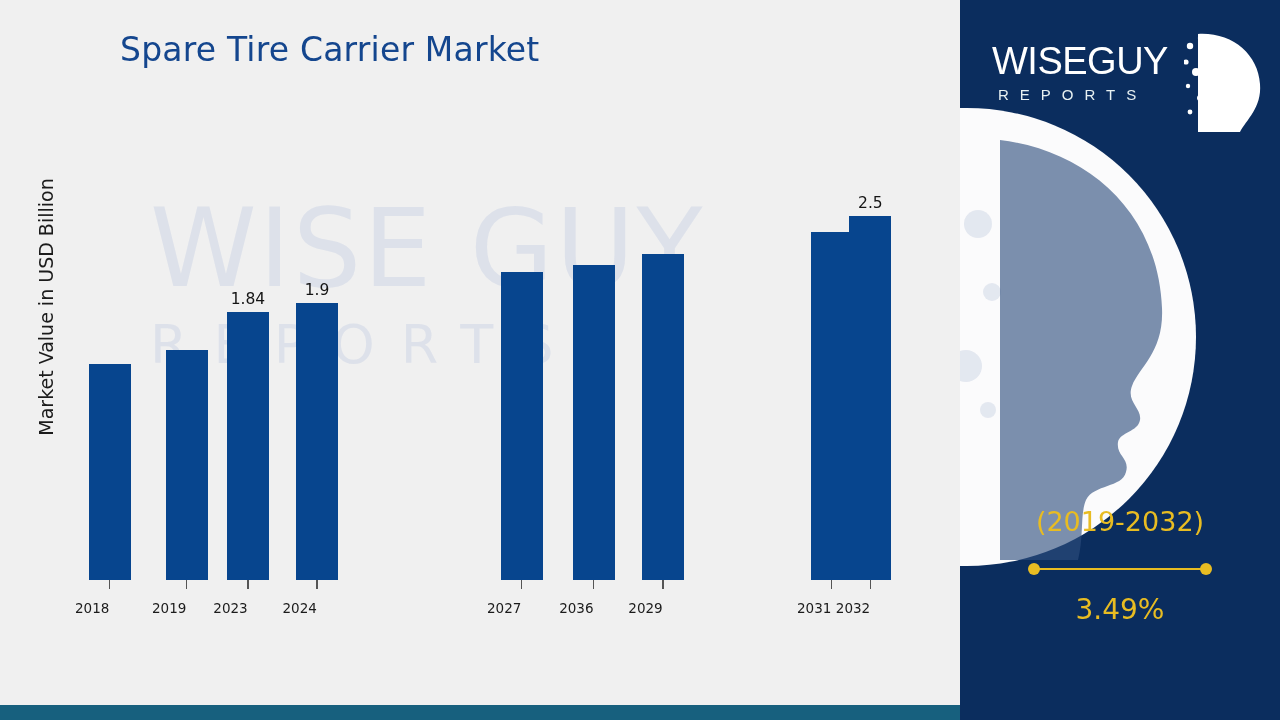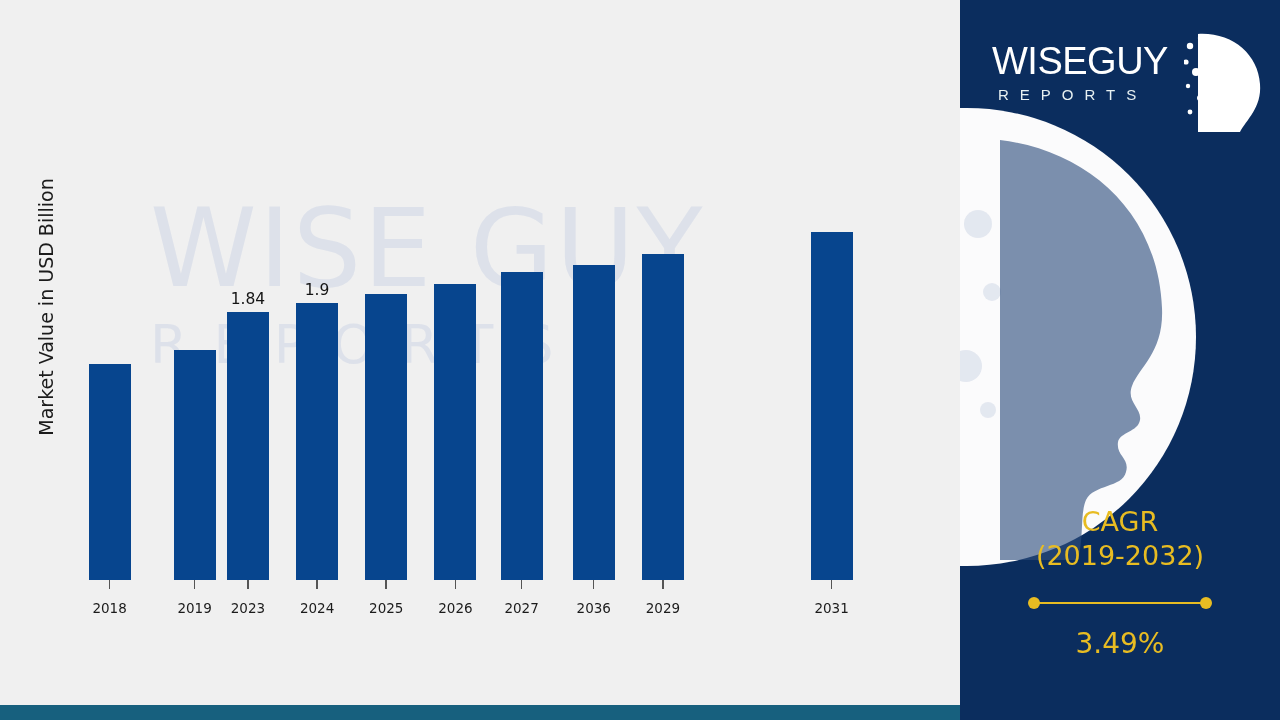--- a/index.html
+++ b/index.html
@@ -36,21 +36,21 @@
 
   .plot{position:absolute;left:75px;top:150px;width:830px;height:430px;}
   .bar-slot{position:absolute;bottom:0;width:69.2px;}
   .bar{position:absolute;bottom:0;left:13px;width:42px;background:#07458e;}
   .bar-value{
     position:absolute;left:0;width:69.2px;text-align:center;
     font-size:15.5px;color:#141414;
   }
   .tick{position:absolute;bottom:-9px;left:33.6px;width:1.5px;height:9px;background:#555;}
   .xlabel{
-    position:absolute;bottom:-36px;left:0;width:69.2px;text-align:center;
+    position:absolute;bottom:-36px;left:0;width:69.2px;text-align:left;
     font-size:13.5px;color:#1b1b1b;
   }
 
   
   .side-panel{
     position:absolute;left:960px;top:0;width:320px;height:720px;
     background:#0b2d5e;overflow:hidden;
   }
   .panel-circle{
     position:absolute;left:-222px;top:108px;width:458px;height:458px;
@@ -87,80 +87,77 @@
 
   .footer-bar{position:absolute;left:0;top:705px;width:960px;height:15px;background:#17607e;}
 </style>
 </head>
 <body>
 
 <div id="root">
 
   <div class="chart-area">
 
+    <div class="chart-title">Spare Tire Carrier Market</div>
 
     <div class="watermark">
       <div class="wm-main">WISE GUY</div>
       <div class="wm-sub">REPORTS</div>
     </div>
 
     <div class="ylabel">Market Value in USD Billion</div>
 
     <div class="plot" id="plot">
         <div class="bar-slot" style="left: 0px; width: 69.1667px; height: 430px;">
           <div class="bar" style="height: 215.729px; left: 13.5833px; background: rgb(7, 69, 142);"></div>
           <div class="tick" style="left: 33.8333px;"></div>
           <div class="xlabel" style="width: 69.1667px;">2018</div>
         </div>
-        <div class="bar-slot" style="left: 85px; width: 69.1667px; height: 430px;">
+        <div class="bar-slot" style="left: 77px; width: 69.1667px; height: 430px;">
           <div class="bar" style="height: 230.305px; left: 13.5833px; background: rgb(7, 69, 142);"></div>
           <div class="tick" style="left: 33.8333px;"></div>
           <div class="xlabel" style="width: 69.1667px;">2019</div>
         </div>
         <div class="bar-slot" style="left: 138.333px; width: 69.1667px; height: 430px;">
           <div class="bar" style="height: 268.203px; left: 13.5833px; background: rgb(7, 69, 142);"></div>
           <div class="bar-value" style="width: 69.1667px; bottom: 272.203px;">1.84</div>
           <div class="tick" style="left: 33.8333px;"></div>
           <div class="xlabel" style="width: 69.1667px;">2023</div>
         </div>
         <div class="bar-slot" style="left: 207.5px; width: 69.1667px; height: 430px;">
           <div class="bar" style="height: 276.949px; left: 13.5833px; background: rgb(7, 69, 142);"></div>
           <div class="bar-value" style="width: 69.1667px; bottom: 280.949px;">1.9</div>
           <div class="tick" style="left: 33.8333px;"></div>
           <div class="xlabel" style="width: 69.1667px;">2024</div>
         </div>
-        <div class="bar-slot" style="left: 276.667px; width: 69.1667px; height: 430px;">
-          <div class="bar" style="height: 285.695px; left: 13.5833px; background: rgb(7, 69, 142);"></div>
-          <div class="tick" style="left: 33.8333px;"></div>
-          <div class="xlabel" style="width: 69.1667px;">2025</div>
-        </div>
-        <div class="bar-slot" style="left: 345.833px; width: 69.1667px; height: 430px;">
-          <div class="bar" style="height: 295.898px; left: 13.5833px; background: rgb(7, 69, 142);"></div>
-          <div class="tick" style="left: 33.8333px;"></div>
-          <div class="xlabel" style="width: 69.1667px;">2026</div>
-        </div>
         <div class="bar-slot" style="left: 412px; width: 69.1667px; height: 430px;">
           <div class="bar" style="height: 307.559px; left: 13.5833px; background: rgb(7, 69, 142);"></div>
           <div class="tick" style="left: 33.8333px;"></div>
           <div class="xlabel" style="width: 69.1667px;">2027</div>
         </div>
         <div class="bar-slot" style="left: 484.167px; width: 69.1667px; height: 430px;">
           <div class="bar" style="height: 314.847px; left: 13.5833px; background: rgb(7, 69, 142);"></div>
           <div class="tick" style="left: 33.8333px;"></div>
           <div class="xlabel" style="width: 69.1667px;">2036</div>
         </div>
         <div class="bar-slot" style="left: 553.333px; width: 69.1667px; height: 430px;">
           <div class="bar" style="height: 326.508px; left: 13.5833px; background: rgb(7, 69, 142);"></div>
           <div class="tick" style="left: 33.8333px;"></div>
           <div class="xlabel" style="width: 69.1667px;">2029</div>
         </div>
         <div class="bar-slot" style="left: 722px; width: 69.1667px; height: 430px;">
           <div class="bar" style="height: 348.373px; left: 13.5833px; background: rgb(7, 69, 142);"></div>
           <div class="tick" style="left: 33.8333px;"></div>
           <div class="xlabel" style="width: 69.1667px;">2031</div>
+        </div>
+        <div class="bar-slot" style="left: 760.833px; width: 69.1667px; height: 430px;">
+          <div class="bar" style="height: 364.407px; left: 13.5833px; background: rgb(7, 69, 142);"></div>
+          <div class="bar-value" style="width: 69.1667px; bottom: 368.407px;">2.5</div>
+          <div class="tick" style="left: 33.8333px;"></div>
+          <div class="xlabel" style="width: 69.1667px;">2032</div>
         </div>
       </div>
 
     <div class="footer-bar"></div>
   </div>
 
   <div class="side-panel">
 
     <div class="panel-circle"></div>
 
@@ -213,21 +210,20 @@
           <circle cx="6" cy="84" r="2.4"></circle>
             <circle cx="20" cy="92" r="2"></circle>
           <circle cx="26" cy="22" r="2.6"></circle>
             <circle cx="30" cy="52" r="3.4"></circle>
           <circle cx="24" cy="76" r="2.2"></circle>
         </g>
       </svg>
     </div>
 
     <div class="cagr-block">
-      <div class="cagr-title">CAGR</div>
       <div class="cagr-title">(2019-2032)</div>
       <div class="cagr-rule">
         <div class="dot l"></div>
         <div class="line"></div>
         <div class="dot r"></div>
       </div>
       <div class="cagr-value">3.49%</div>
     </div>
 
   </div>

